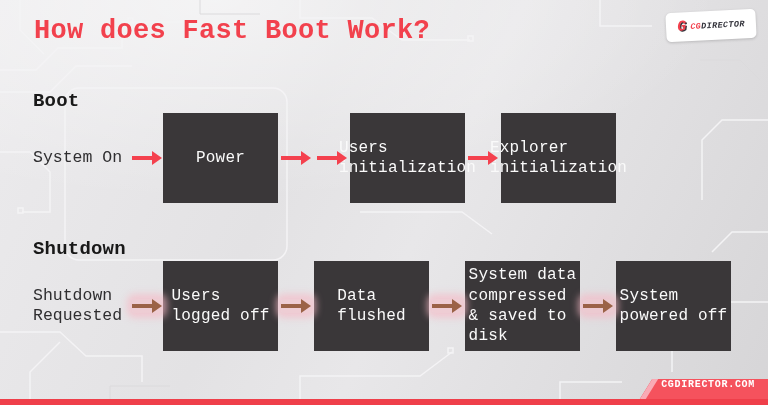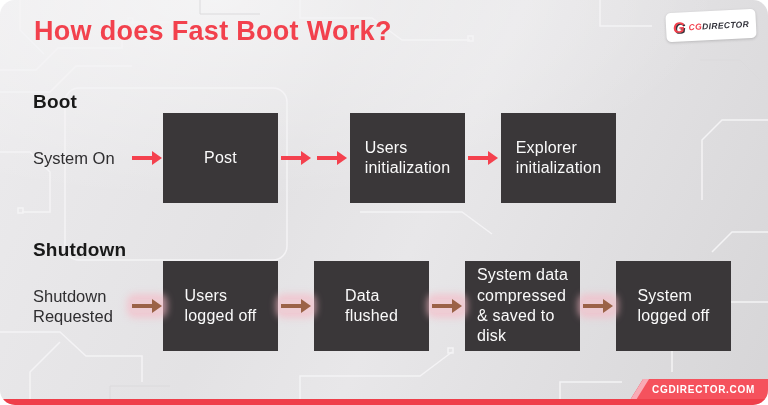--- a/index.html
+++ b/index.html
@@ -1,22 +1,21 @@
 <!DOCTYPE html>
 <html style="--accent: #f2414d; --heading-dark: #191919; --label-dark: #2f2e30; --box-bg: #3a3739; --box-text: #fafafa; --arrow-red: #f4414e; --arrow-brown: #9b6247; --arrow-glow: #f6b9c4; --footer-red: #ef3f4a; --ribbon-red: #f5525d; --ribbon-light: #f9aab5;"><head>
 <meta charset="utf-8">
 <style>
   html,body { margin:0; padding:0; }
   .stage {
     position:relative; width:768px; height:405px; overflow:hidden;
-    font-family:Liberation Sans, sans-serif;
+    font-family:Liberation Mono, monospace;
     background:
       radial-gradient(120% 90% at 28% 0%, rgba(255,255,255,0.55), rgba(255,255,255,0) 55%),
       linear-gradient(115deg, #ecebed 0%, #e3e2e4 38%, #e8e7e9 55%, #d6d5d7 100%);
-    border-radius: 15px;
   }
   .circuit { position:absolute; inset:0; pointer-events:none; }
 
   .title {
     position:absolute; left:34px; top:16px; margin:0;
     font-size:27px; font-weight:bold; letter-spacing:0.3px;
     color:var(--accent, #f2414d);
   }
 
   
@@ -76,21 +75,21 @@
   }
 
   
   .footer-strip {
     position:absolute; left:0; right:0; bottom:0; height:6px;
     background:var(--footer-red, #ef3f4a);
   }
   .ribbon {
     position:absolute; right:0; bottom:5px; height:21px;
     background:var(--ribbon-red, #f5525d);
-    display:flex; align-items:center; padding:0 13px 0 22px;
+    display:flex; align-items:flex-start; padding:0 13px 0 22px;
     clip-path:polygon(13px 0, 100% 0, 100% 100%, 0 100%);
     font-size:10px; font-weight:bold; color:#ffffff; letter-spacing:0.7px;
   }
   .ribbon::before {
     content:""; position:absolute; left:0; top:0; bottom:0; width:20px;
     background:var(--ribbon-light, #f9aab5);
     clip-path:polygon(13px 0, 19px 0, 6px 100%, 0 100%);
   }
 </style>
 </head>
@@ -135,21 +134,21 @@
     <span class="brand"><span class="cg">CG</span><span class="dir">DIRECTOR</span></span>
   </div>
 
   <section class="flow flow-boot">
     <h2>Boot</h2>
     <div class="row">
       <div class="start-label">System On</div>
       <span class="gap gap-first">
           <i class="arrow arrow-red"></i>
         </span>
-      <div class="box">Post</div>
+      <div class="box">Power</div>
       <span class="gap">
           <i class="arrow arrow-red"></i>
         </span>
       <span class="gap">
           <i class="arrow arrow-red"></i>
         </span>
       <div class="box">Users
 initialization</div>
       <span class="gap">
           <i class="arrow arrow-red"></i>
@@ -178,21 +177,21 @@
           <i class="arrow arrow-brown"></i>
         </span>
       <div class="box">System data
 compressed
 &amp; saved to
 disk</div>
       <span class="gap">
           <i class="arrow arrow-brown"></i>
         </span>
       <div class="box">System
-logged off</div>
+powered off</div>
     </div>
   </section>
 
   <div class="ribbon">
     <span>CGDIRECTOR.COM</span>
   </div>
   <div class="footer-strip"></div>
 
 </div>
 

